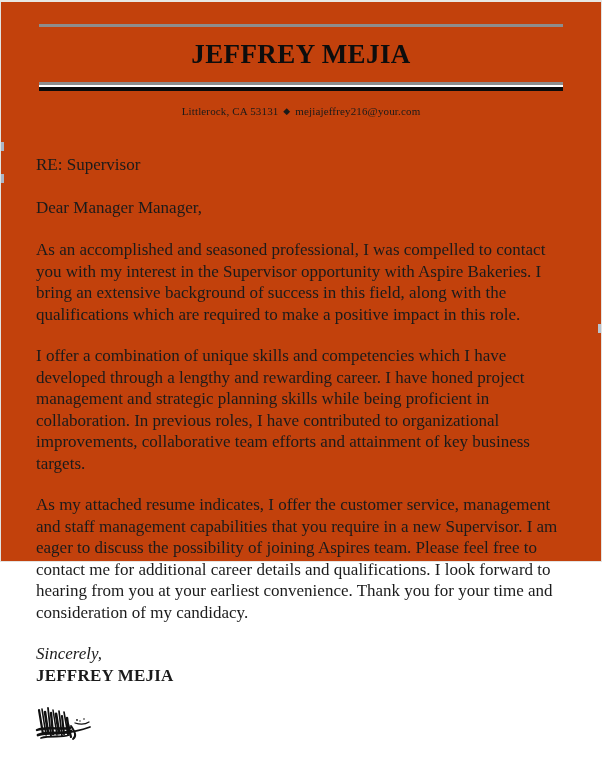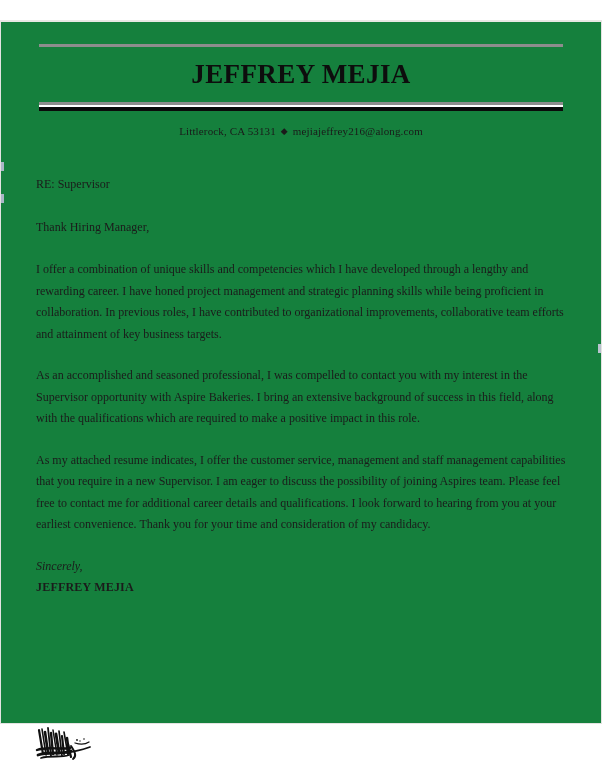--- a/index.html
+++ b/index.html
@@ -10,26 +10,25 @@
     width: 602px;
     height: 774px;
     background: #ffffff;
     font-family: "Liberation Serif", "DejaVu Serif", serif;
     overflow: hidden;
   }
 
   .page {
     position: relative;
     width: 602px;
-    height: 704px;
+    height: 562px;
     box-sizing: border-box;
-    background: #15803d;
+    background: #c2410c;
     border: 1px solid #e3e3e1;
     border-top: 2px solid #e8e8e4;
-    margin-top: 20px;
   }
 
   
   .edge-mark {
     position: absolute;
     left: 0;
     width: 3px;
     height: 9px;
     background: #aab6c6;
   }
@@ -98,21 +97,21 @@
     vertical-align: 1px;
     padding: 0 2px;
   }
 
   
   .letter-body {
     position: absolute;
     left: 35px;
     right: 34px;
     top: 152px;
-    font-size: 12px;
+    font-size: 17px;
     color: #1b1b1b;
     line-height: 21.5px;
   }
 
   .line-single {
     margin: 0 0 21px 0;
   }
 
   .para {
     margin: 0 0 20px 0;
@@ -153,33 +152,33 @@
 
     <h1 class="name-title">JEFFREY MEJIA</h1>
 
     <div class="rule-bottom-thin"></div>
     <div class="rule-bottom-gap"></div>
     <div class="rule-bottom-thick"></div>
 
     <div class="contact-line">
       <span>Littlerock, CA 53131</span>
       <span class="contact-sep">◆</span>
-      <span>mejiajeffrey216@along.com</span>
+      <span>mejiajeffrey216@your.com</span>
     </div>
   </div>
 
   <div class="letter-body">
 
     <p class="line-single">RE: Supervisor</p>
 
-    <p class="line-single">Thank Hiring Manager,</p>
+    <p class="line-single">Dear Manager Manager,</p>
+
+    <p class="para">As an accomplished and seasoned professional, I was compelled to contact you with my interest in the Supervisor opportunity with Aspire Bakeries. I bring an extensive background of success in this field, along with the qualifications which are required to make a positive impact in this role.</p>
 
     <p class="para">I offer a combination of unique skills and competencies which I have developed through a lengthy and rewarding career. I have honed project management and strategic planning skills while being proficient in collaboration. In previous roles, I have contributed to organizational improvements, collaborative team efforts and attainment of key business targets.</p>
-
-    <p class="para">As an accomplished and seasoned professional, I was compelled to contact you with my interest in the Supervisor opportunity with Aspire Bakeries. I bring an extensive background of success in this field, along with the qualifications which are required to make a positive impact in this role.</p>
 
     <p class="para">As my attached resume indicates, I offer the customer service, management and staff management capabilities that you require in a new Supervisor. I am eager to discuss the possibility of joining Aspires team. Please feel free to contact me for additional career details and qualifications. I look forward to hearing from you at your earliest convenience. Thank you for your time and consideration of my candidacy.</p>
 
     <div class="closing">
       <p class="closing-line">Sincerely,</p>
       <p class="signer-name">JEFFREY MEJIA</p>
     </div>
 
   </div>
 

